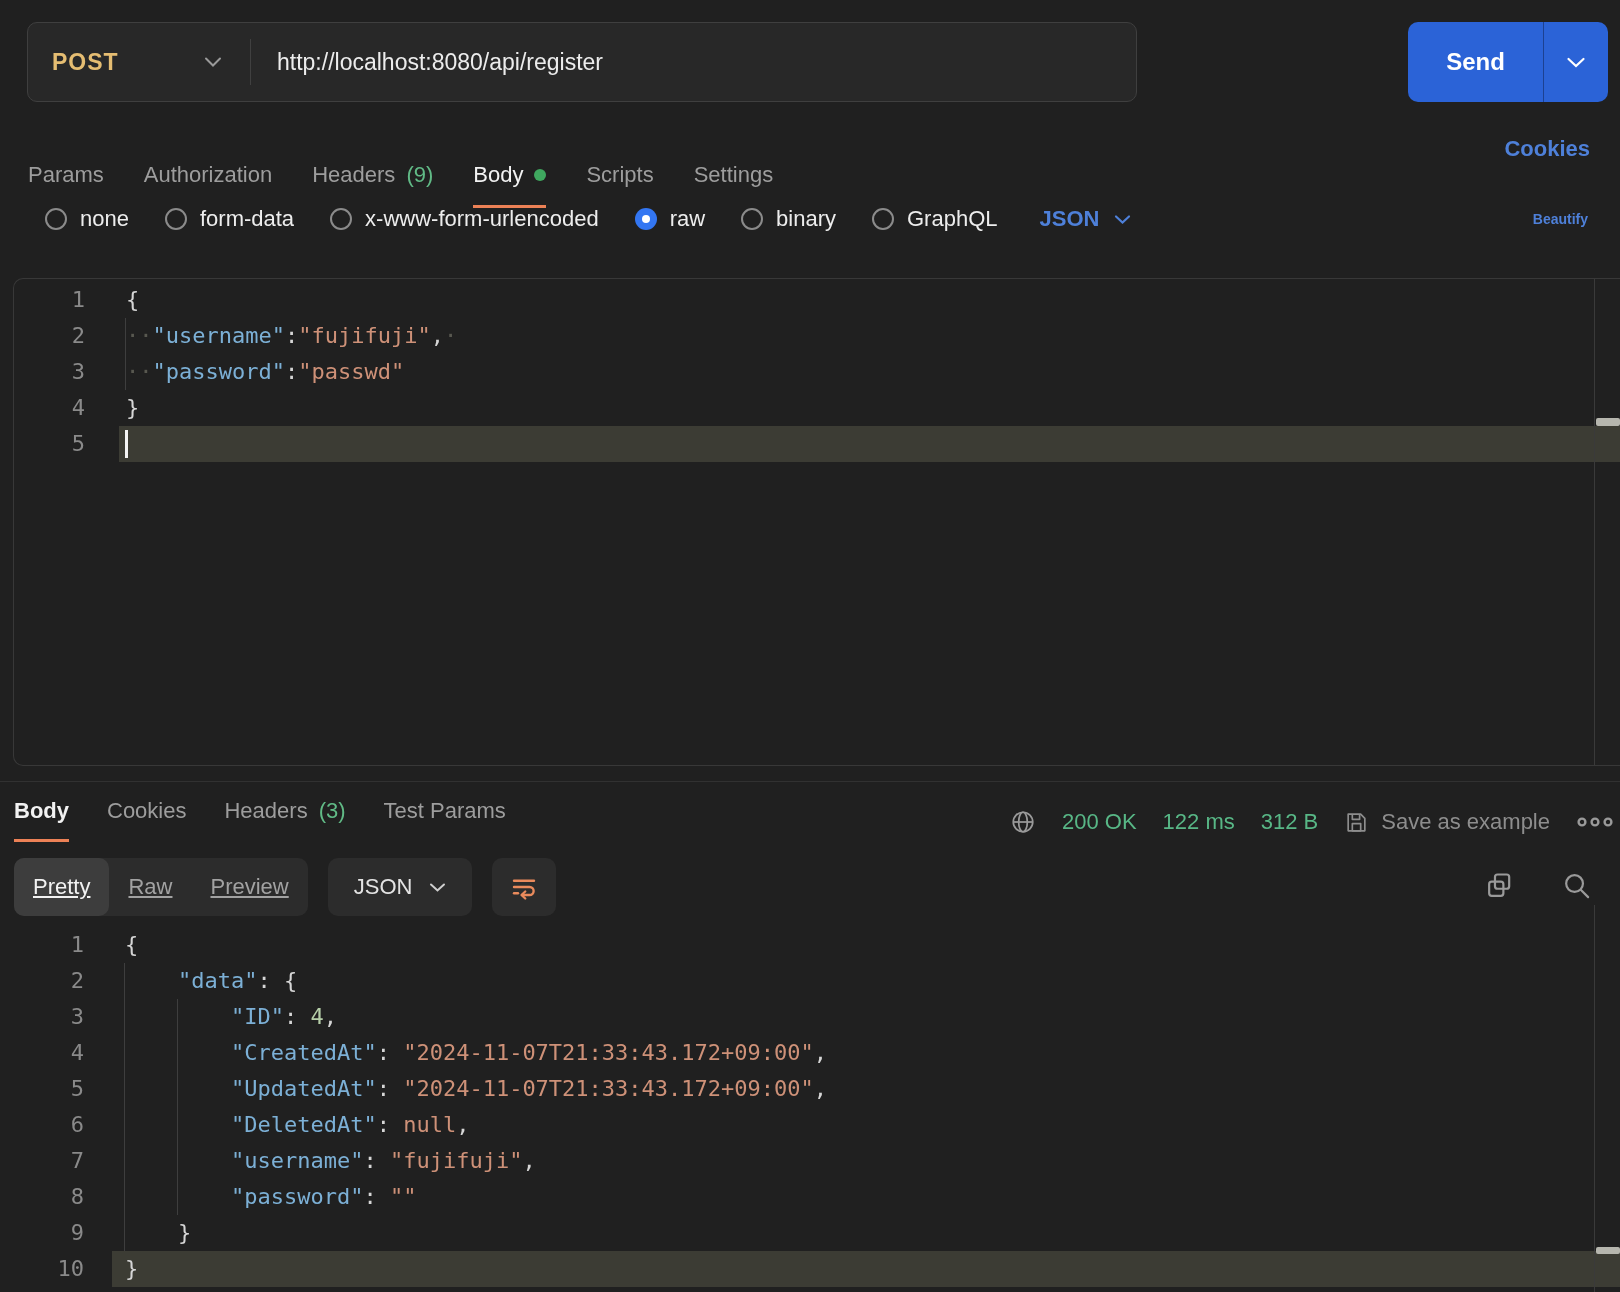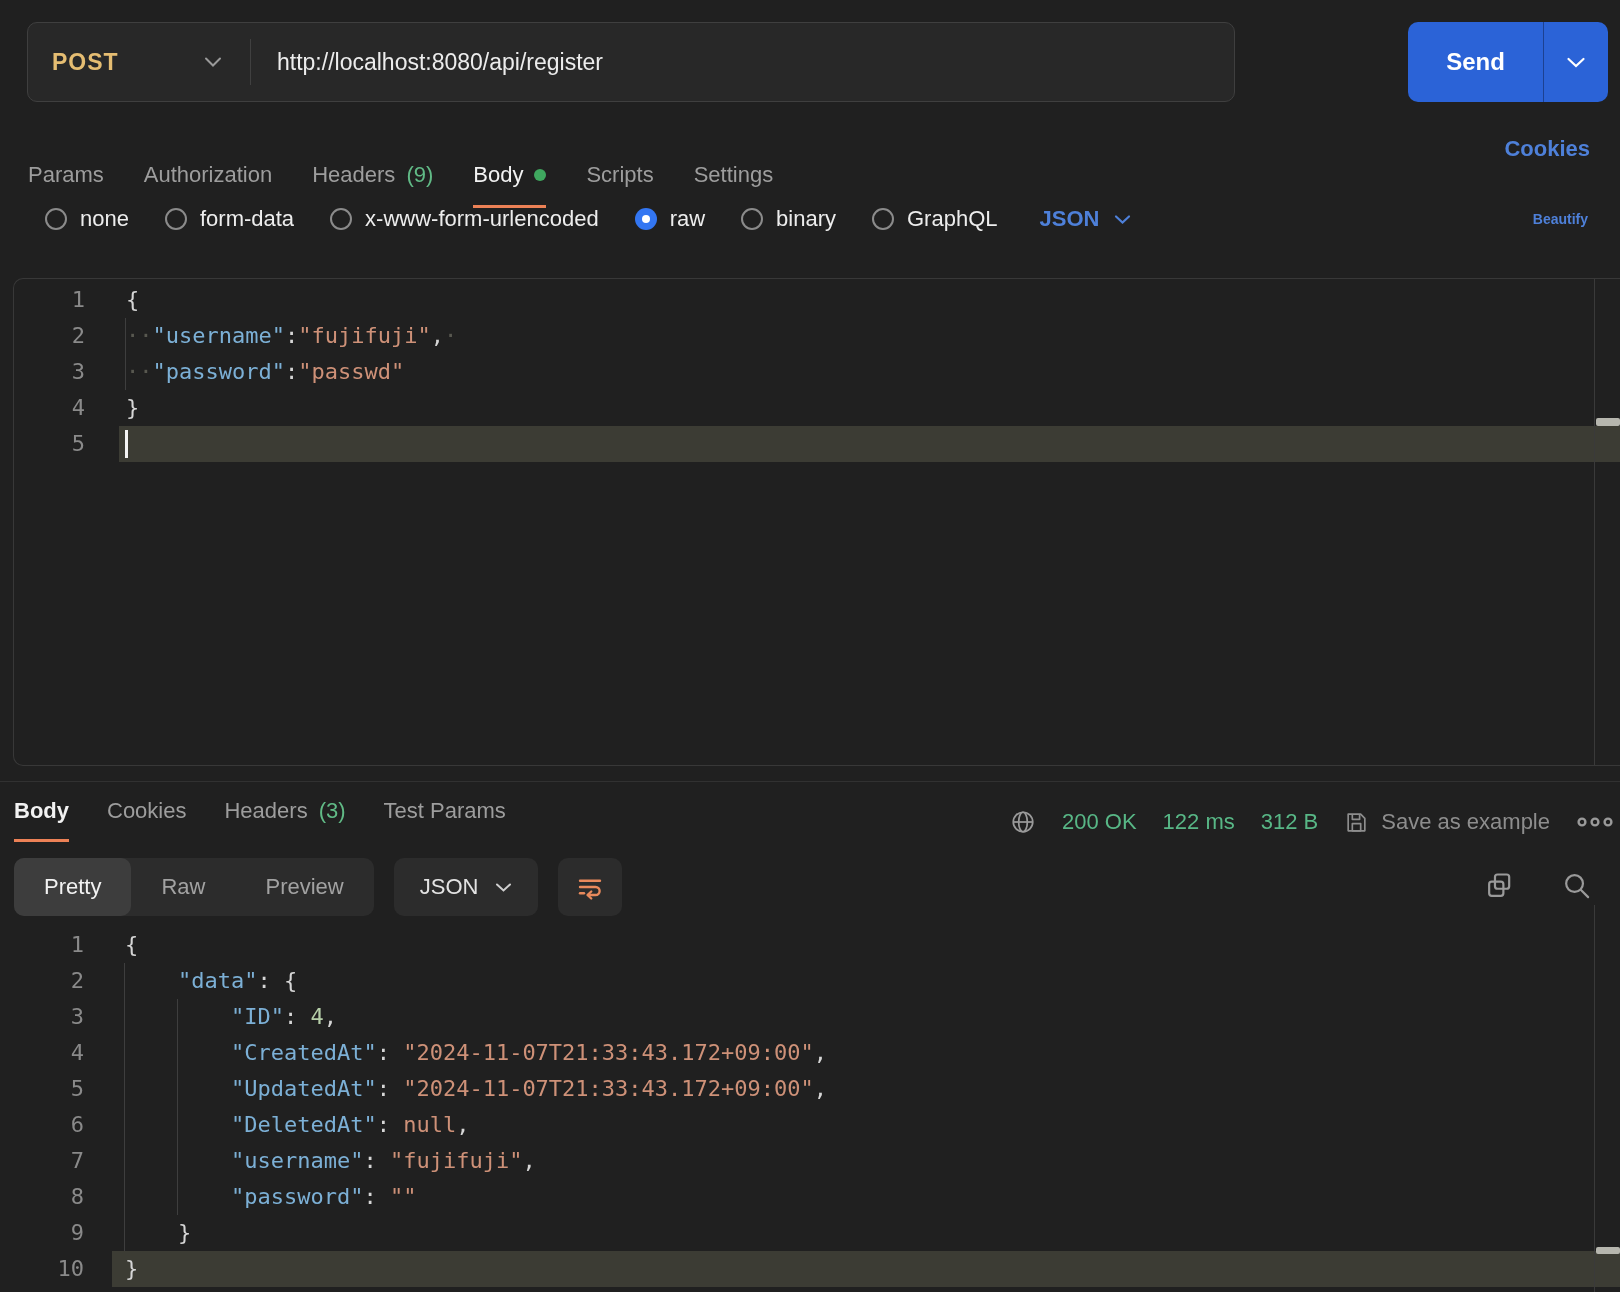--- a/index.html
+++ b/index.html
@@ -1,20 +1,20 @@
 <!DOCTYPE html>
 <html><head>
 <meta charset="utf-8">
 <style>
   html,body{margin:0;padding:0;background:#1a1a1a;}
   .app{position:relative;width:1620px;height:1292px;background:#202020;overflow:hidden;
        font-family:"Liberation Sans",sans-serif;color:#dcdcdc;-webkit-font-smoothing:antialiased;}
 
   
-  .url-bar{position:absolute;left:27px;top:22px;width:1208px;height:80px;background:#282828;
+  .url-bar{position:absolute;left:27px;top:22px;width:1110px;height:80px;background:#282828;
            border:1px solid #3f3f3f;border-radius:10px;box-sizing:border-box;display:flex;align-items:center;}
   .method-select{width:222px;flex:none;display:flex;align-items:center;justify-content:space-between;
                  padding:0 28px 0 24px;box-sizing:border-box;cursor:pointer;}
   .method-label{color:#e5bd72;font-size:23px;font-weight:700;letter-spacing:1px;}
   .vsep{width:1px;height:46px;background:#404040;flex:none;}
   .url-text{padding-left:26px;font-size:23px;color:#ececec;white-space:nowrap;}
   .send-btn{position:absolute;left:1408px;top:22px;width:200px;height:80px;background:#2b63d7;
             border-radius:10px;display:flex;overflow:hidden;cursor:pointer;text-align:right;}
   .send-main{flex:1;display:flex;align-items:center;justify-content:center;color:#fff;font-size:24px;
              font-weight:700;border-right:1px solid rgba(10,25,60,.45);}
@@ -69,21 +69,21 @@
   .res-tabs .tab{padding-bottom:15px;}
   .res-tabs .tab.active{font-weight:700;}
   .res-meta{position:absolute;right:6px;top:800px;height:44px;display:flex;align-items:center;gap:26px;font-size:22px;}
   .meta-green{color:#58b786;}
   .meta-icon{color:#9a9a9a;display:flex;align-items:center;}
   .save-example{display:flex;align-items:center;gap:12px;color:#8d8d8d;cursor:pointer;}
   .more-dots{color:#9a9a9a;display:flex;align-items:center;cursor:pointer;}
 
   .res-toolbar{position:absolute;left:14px;top:858px;height:58px;display:flex;gap:20px;}
   .seg{display:flex;background:#2c2c2c;border-radius:10px;}
-  .seg-item{padding:0 30px;line-height:58px;font-size:22px;color:#a2a2a2;border-radius:10px;cursor:pointer;}
+  .seg-item{padding:0 19px;line-height:58px;font-size:22px;color:#a2a2a2;border-radius:10px;cursor:pointer;text-decoration:underline;}
   .seg-item.active{background:#3d3d3d;color:#f2f2f2;}
   .fmt-btn{background:#2c2c2c;border-radius:10px;padding:0 26px;display:flex;align-items:center;gap:17px;
            color:#e3e3e3;font-size:22px;cursor:pointer;}
   .wrap-btn{width:64px;background:#2c2c2c;border-radius:10px;display:flex;align-items:center;justify-content:center;
             color:#e98a5c;cursor:pointer;}
   .res-actions{position:absolute;right:28px;top:870px;display:flex;gap:46px;color:#9a9a9a;}
   .icon-btn{cursor:pointer;display:flex;align-items:center;}
 </style>
 </head>
 <body>

